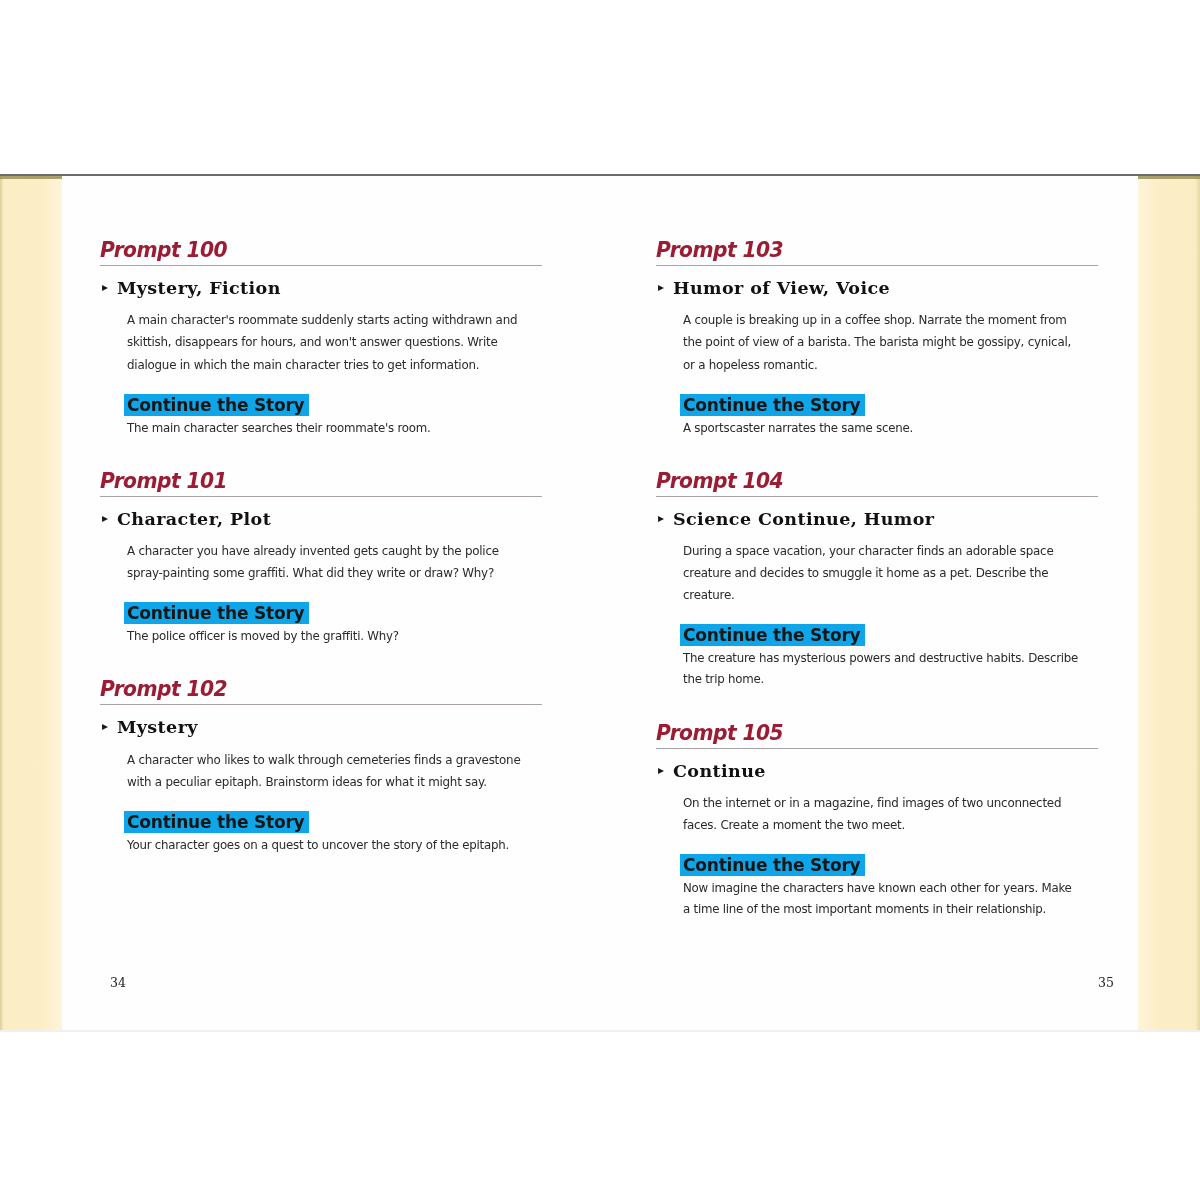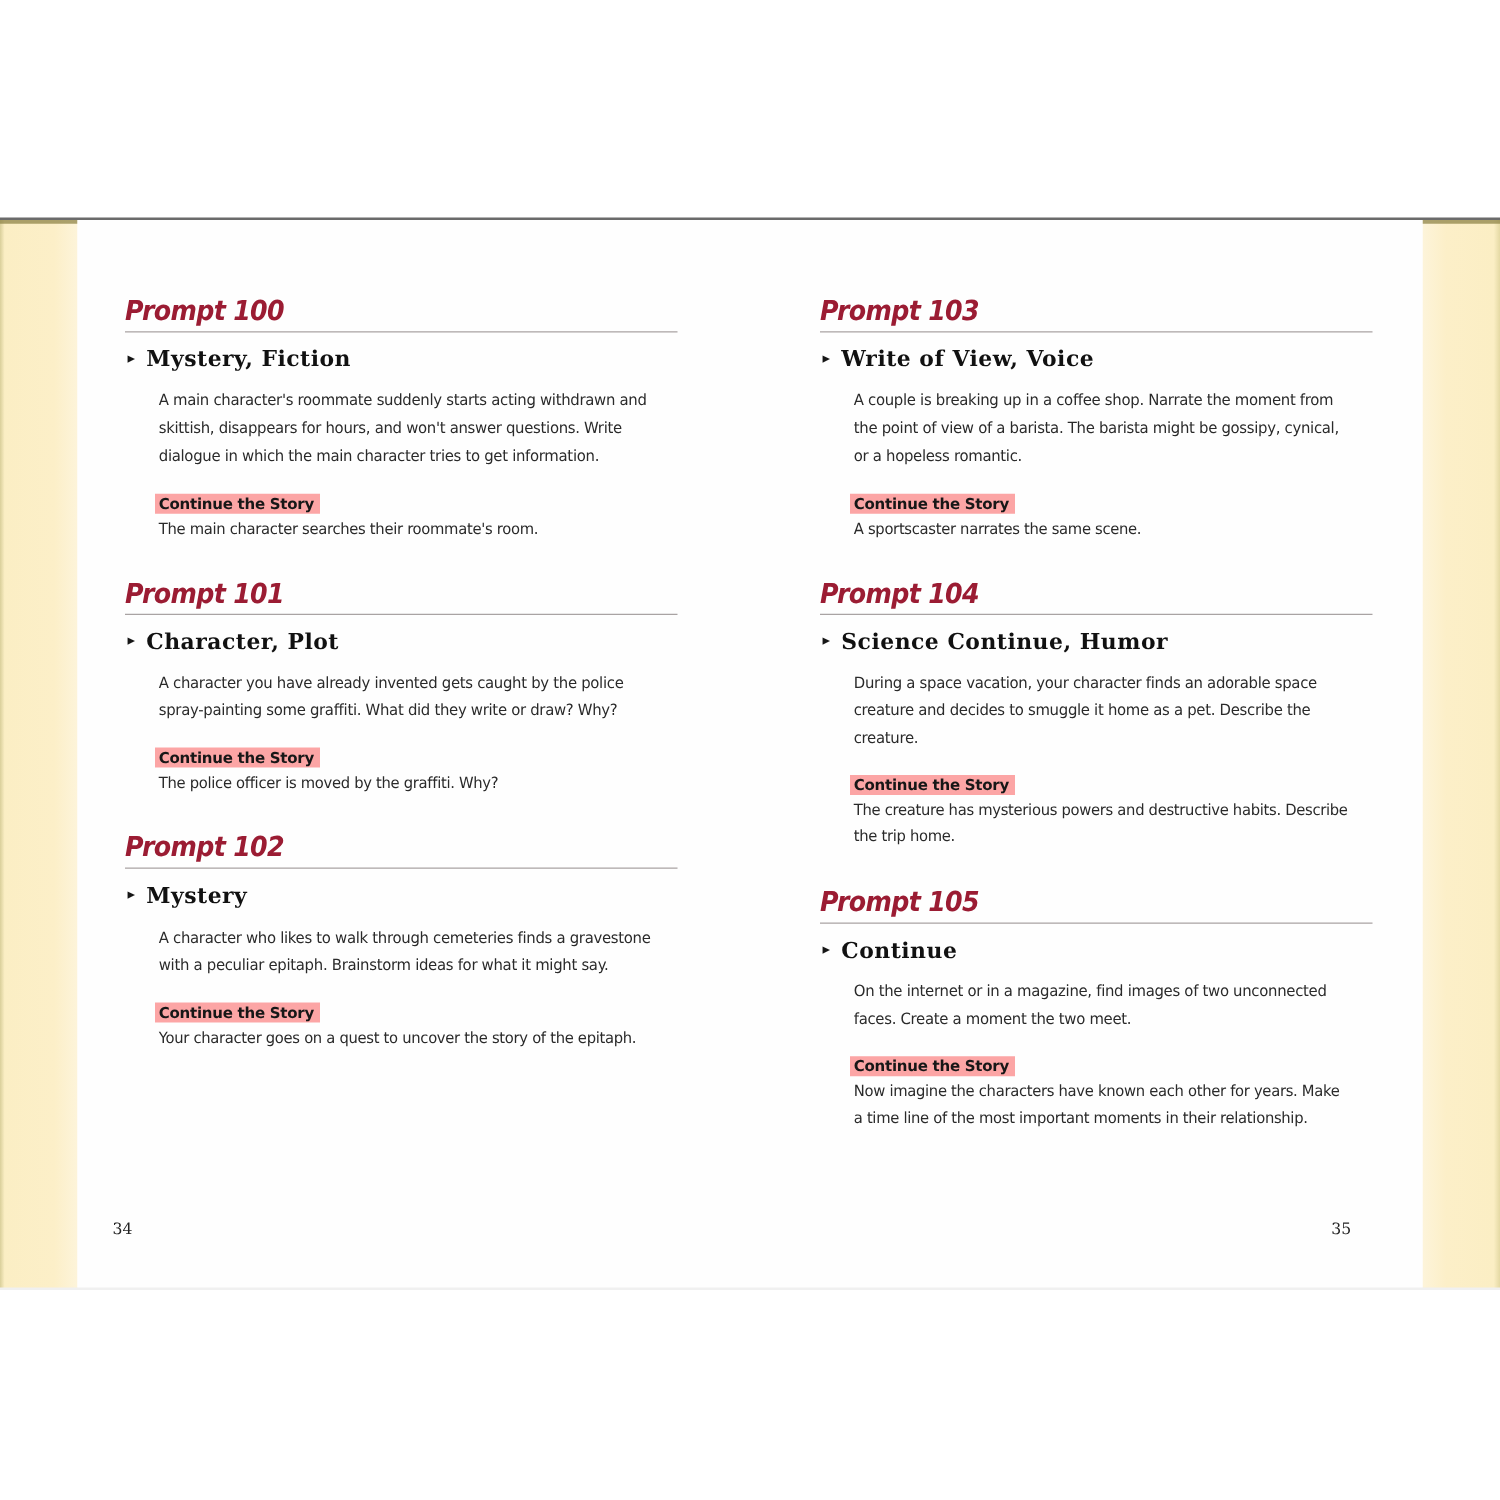--- a/index.html
+++ b/index.html
@@ -126,24 +126,24 @@
     transform-origin: left top;
   }
 
   .continue-wrap {
     margin: 18px 0 0 27px;
   }
   .continue-head {
     display: inline-block;
     font-family: "DejaVu Sans", sans-serif;
     font-weight: bold;
-    font-size: 12px;
+    font-size: 17px;
     letter-spacing: -0.2px;
     color: #171717;
-    background: #fca5a5;
+    background: #0ea5e9;
     padding: 1px 5px 1px 3px;
     margin: 0 0 2px -3px;
   }
   .continue-text {
     font-family: "DejaVu Sans", sans-serif;
     font-size: 12.3px;
     line-height: 1.72;
     color: #2a2a2a;
     letter-spacing: -0.25px;
     transform: scaleX(0.96);
@@ -151,22 +151,22 @@
   }
 
   
   .folio {
     position: absolute;
     bottom: 42px;
     font-family: "DejaVu Serif", serif;
     font-size: 12.5px;
     color: #232323;
   }
-  .folio.left  { left: 28px; }
-  .folio.right { right: 57px; }
+  .folio.left  { left: 48px; }
+  .folio.right { right: 24px; }
 </style>
 </head>
 <body>
 
 <div id="spread">
 
   <div class="page-edge left">
     <div class="edge-topline"></div>
   </div>
   <div class="page-edge right">
@@ -222,21 +222,21 @@
       <div class="folio left">34</div>
     </div>
 
     <div class="column right">
 
       <div class="prompt-block">
         <div class="prompt-title">Prompt 103</div>
         <div class="prompt-rule"></div>
         <div class="topic-row">
           <span class="topic-bullet">▸</span>
-          <span class="topic-label">Write of View, Voice</span>
+          <span class="topic-label">Humor of View, Voice</span>
         </div>
         <p class="body-text">A couple is breaking up in a coffee shop. Narrate the moment from the point of view of a barista. The barista might be gossipy, cynical, or a hopeless romantic.</p>
         <div class="continue-wrap">
           <div class="continue-head">Continue the Story</div>
           <div class="continue-text">A sportscaster narrates the same scene.</div>
         </div>
       </div>
 
       <div class="prompt-block">
         <div class="prompt-title">Prompt 104</div>

